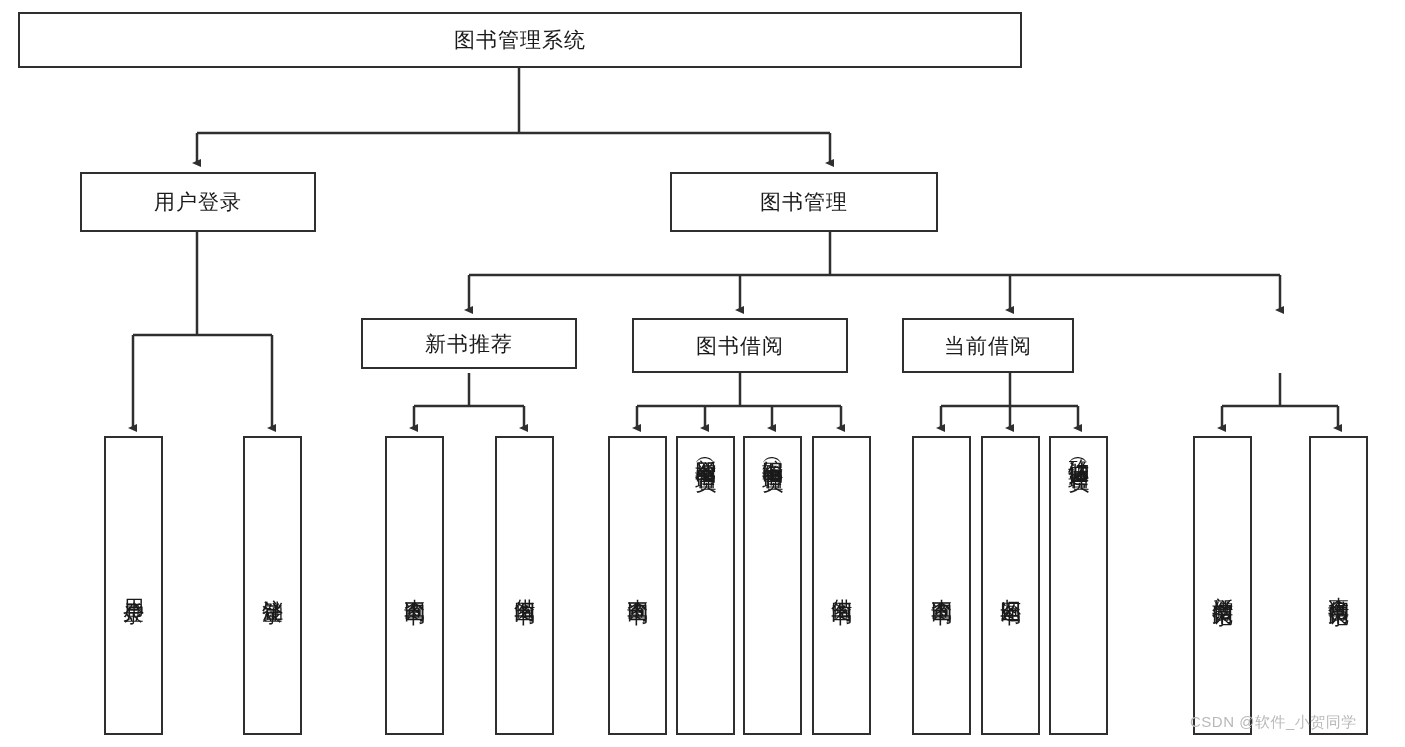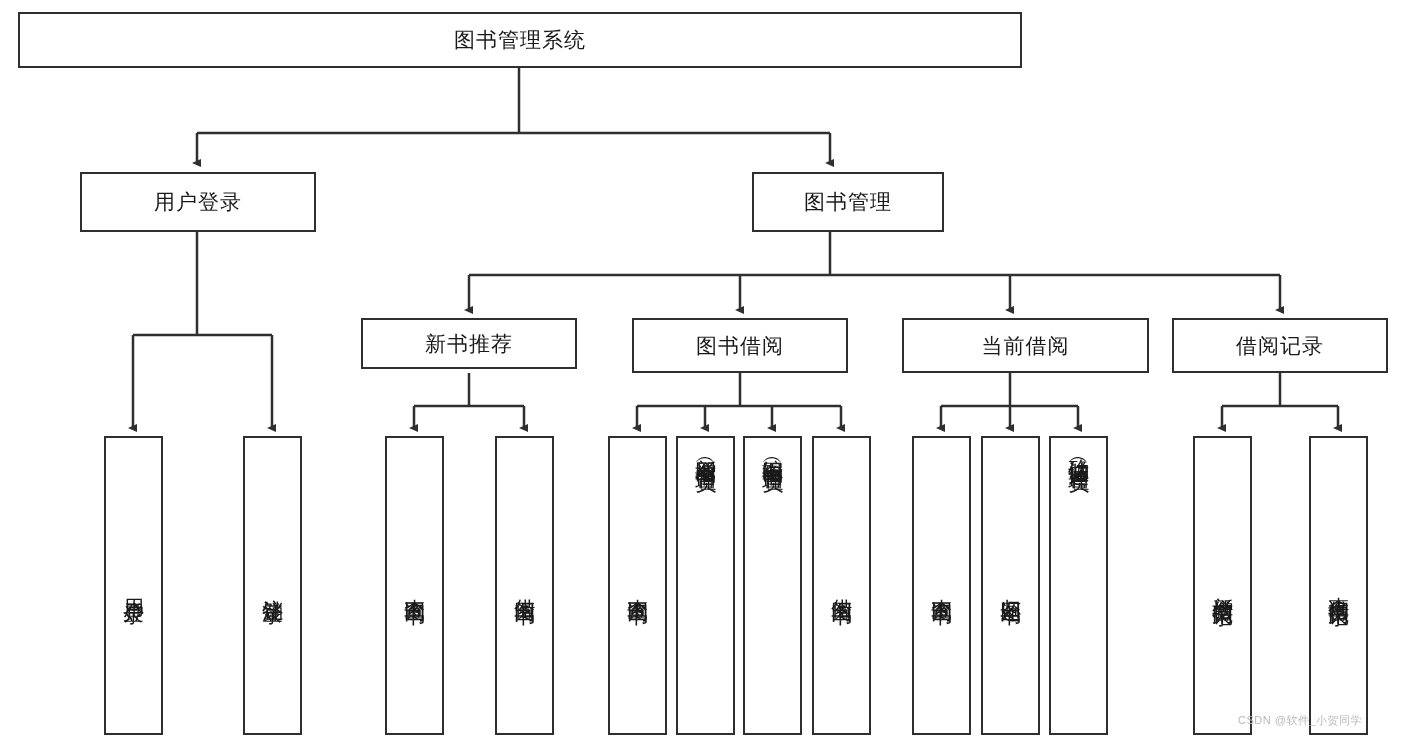--- a/index.html
+++ b/index.html
@@ -50,25 +50,24 @@
     justify-content: center;
     padding: 4px 0;
     white-space: nowrap;
   }
   .node.vertical.top-align {
     justify-content: flex-start;
   }
   .watermark {
     position: absolute;
     color: #b9b9b9;
-    font-size: 11px;
+    font-size: 15px;
     letter-spacing: 0.5px;
     z-index: 3;
     white-space: nowrap;
-    margin-left: 48px;
   }
 </style>
 </head>
 <body>
 
 <div id="canvas">
 
   <svg id="edges" viewBox="0 0 1405 747">
     <defs>
       <marker id="arrow" markerWidth="10" markerHeight="10" refX="5" refY="5" orient="auto" markerUnits="userSpaceOnUse">
@@ -119,35 +118,32 @@
     </g>
   </svg>
 
   <div class="node horizontal" style="left:18px; top:12px; width:1004px; height:56px;">
     <span>图书管理系统</span>
   </div>
 
   <div class="node horizontal" style="left:80px; top:172px; width:236px; height:60px;">
     <span>用户登录</span>
   </div>
-  <div class="node horizontal" style="left:752px; top:172px; width:192px; height:60px;">
+  <div class="node horizontal" style="left:670px; top:172px; width:268px; height:60px;">
     <span>图书管理</span>
   </div>
 
   <div class="node horizontal" style="left:361px; top:318px; width:216px; height:51px;">
     <span>新书推荐</span>
   </div>
   <div class="node horizontal" style="left:632px; top:318px; width:216px; height:55px;text-align:center;">
     <span>图书借阅</span>
   </div>
-  <div class="node horizontal" style="left:902px; top:318px; width:247px; height:55px;align-items:center;">
+  <div class="node horizontal" style="left:902px; top:318px; width:172px; height:55px;align-items:center;">
     <span>当前借阅</span>
-  </div>
-  <div class="node horizontal" style="left:1172px; top:318px; width:216px; height:55px;">
-    <span>借阅记录</span>
   </div>
 
   <div class="node vertical" style="left:104px; top:436px; width:59px; height:299px;">
     <span>用户登录</span>
   </div>
   <div class="node vertical" style="left:243px; top:436px; width:59px; height:299px;">
     <span>注销登录</span>
   </div>
 
   <div class="node vertical" style="left:385px; top:436px; width:59px; height:299px;">

